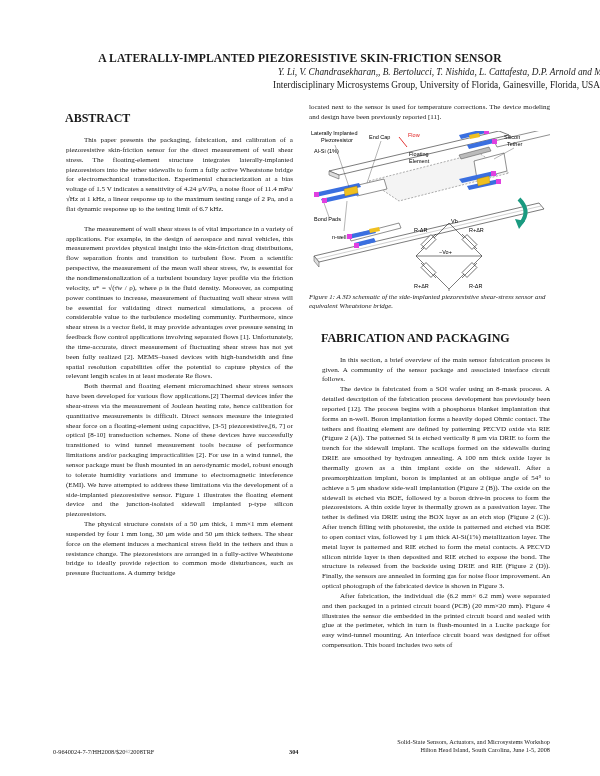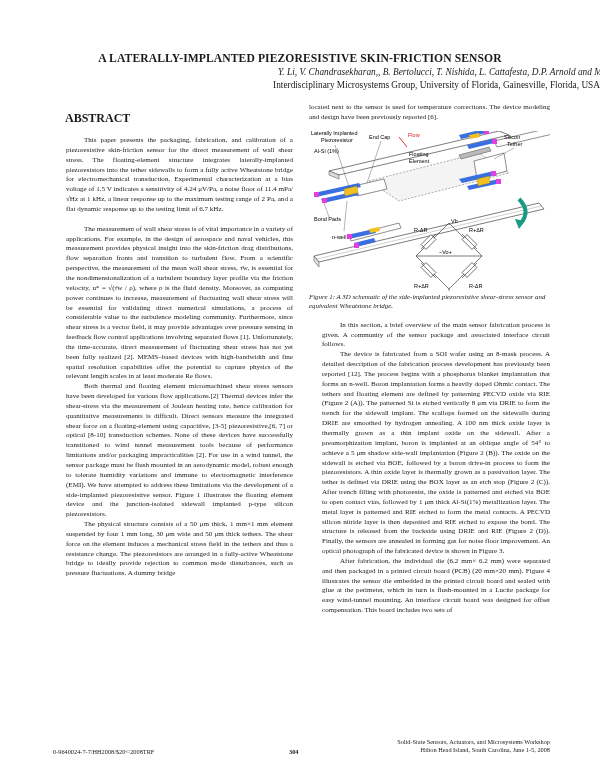--- a/index.html
+++ b/index.html
@@ -35,21 +35,21 @@
 <div class="col col-left">
   <h2 class="h">ABSTRACT</h2>
   <p class="ind">This paper presents the packaging, fabrication, and calibration of a piezoresistive skin-friction sensor for the direct measurement of wall shear stress. The floating-element structure integrates laterally-implanted piezoresistors into the tether sidewalls to form a fully active Wheatstone bridge for electromechanical transduction. Experimental characterization at a bias voltage of 1.5 V indicates a sensitivity of 4.24 μV/Pa, a noise floor of 11.4 mPa/√Hz at 1 kHz, a linear response up to the maximum testing range of 2 Pa, and a flat dynamic response up to the testing limit of 6.7 kHz.</p>
   <div class="gap"></div>
   <p class="ind">The measurement of wall shear stress is of vital importance in a variety of applications. For example, in the design of aerospace and naval vehicles, this measurement provides physical insight into the skin-friction drag distributions, flow separation fronts and transition to turbulent flow. From a scientific perspective, the measurement of the mean wall shear stress, τ̄w, is essential for the nondimensionalization of a turbulent boundary layer profile via the friction velocity, u* = √(τ̄w / ρ), where ρ is the fluid density. Moreover, as computing power continues to increase, measurement of fluctuating wall shear stress will be essential for validating direct numerical simulations, a process of considerable value to the turbulence modeling community. Furthermore, since shear stress is a vector field, it may provide advantages over pressure sensing in feedback flow control applications involving separated flows [1]. Unfortunately, the time-accurate, direct measurement of fluctuating shear stress has not yet been fully realized [2]. MEMS–based devices with high-bandwidth and fine spatial resolution capabilities offer the potential to capture physics of the relevant length scales in at least moderate Re flows.</p>
   <p class="ind">Both thermal and floating element micromachined shear stress sensors have been developed for various flow applications.[2] Thermal devices infer the shear-stress via the measurement of Joulean heating rate, hence calibration for quantitative measurements is difficult. Direct sensors measure the integrated shear force on a floating-element using capacitive, [3-5] piezoresistive,[6, 7] or optical [8-10] transduction schemes. None of these devices have successfully transitioned to wind tunnel measurement tools because of performance limitations and/or packaging impracticalities [2]. For use in a wind tunnel, the sensor package must be flush mounted in an aerodynamic model, robust enough to tolerate humidity variations and immune to electromagnetic interference (EMI). We have attempted to address these limitations via the development of a side-implanted piezoresistive sensor. Figure 1 illustrates the floating element device and the junction-isolated sidewall implanted p-type silicon piezoresistors.</p>
   <p class="ind">The physical structure consists of a 50 μm thick, 1 mm×1 mm element suspended by four 1 mm long, 30 μm wide and 50 μm thick tethers. The shear force on the element induces a mechanical stress field in the tethers and thus a resistance change. The piezoresistors are arranged in a fully-active Wheatstone bridge to ideally provide rejection to common mode disturbances, such as pressure fluctuations. A dummy bridge</p>
 </div>
 
 <div class="col col-right">
-  <p>located next to the sensor is used for temperature corrections. The device modeling and design have been previously reported [6].</p>
+  <p>located next to the sensor is used for temperature corrections. The device modeling and design have been previously reported [11].</p>
 
   <div class="figure">
     <svg width="241" height="160" viewBox="0 0 241 160" xmlns="http://www.w3.org/2000/svg" font-family="Liberation Sans, sans-serif" font-size="5.5">
 
       <polygon points="20,40 190,0 200,4 30,44" fill="#fff" stroke="#444" stroke-width="0.7"></polygon>
       <polygon points="20,40 30,44 30,48 20,44" fill="#ddd" stroke="#444" stroke-width="0.5"></polygon>
 
       <polygon points="185,10 245,-4 248,2 188,16" fill="#fff" stroke="#444" stroke-width="0.6"></polygon>
 
       <polygon points="60,50 170,22 200,42 90,70" fill="#f4f4f4" stroke="#777" stroke-width="0.6" stroke-dasharray="2,1.5"></polygon>
@@ -130,20 +130,21 @@
       <text x="142" y="92">Vb</text>
       <text x="130" y="123">−Vo+</text>
       <text x="105" y="101">R-ΔR</text>
       <text x="160" y="101">R+ΔR</text>
       <text x="105" y="157">R+ΔR</text>
       <text x="160" y="157">R-ΔR</text>
     </svg>
   </div>
   <p class="caption">Figure 1: A 3D schematic of the side-implanted piezoresistive shear-stress sensor and equivalent Wheatstone bridge.</p>
   <div class="gap"></div>
+  <h2 class="h">FABRICATION AND PACKAGING</h2>
   <p class="ind">In this section, a brief overview of the main sensor fabrication process is given. A community of the sensor package and associated interface circuit follows.</p>
   <p class="ind">The device is fabricated from a SOI wafer using an 8-mask process. A detailed description of the fabrication process development has previously been reported [12]. The process begins with a phosphorus blanket implantation that forms an n-well. Boron implantation forms a heavily doped Ohmic contact. The tethers and floating element are defined by patterning PECVD oxide via RIE (Figure 2 (A)). The patterned Si is etched vertically 8 μm via DRIE to form the trench for the sidewall implant. The scallops formed on the sidewalls during DRIE are smoothed by hydrogen annealing. A 100 nm thick oxide layer is thermally grown as a thin implant oxide on the sidewall. After a preamorphization implant, boron is implanted at an oblique angle of 54° to achieve a 5 μm shadow side-wall implantation (Figure 2 (B)). The oxide on the sidewall is etched via BOE, followed by a boron drive-in process to form the piezoresistors. A thin oxide layer is thermally grown as a passivation layer. The tether is defined via DRIE using the BOX layer as an etch stop (Figure 2 (C)). After trench filling with photoresist, the oxide is patterned and etched via BOE to open contact vias, followed by 1 μm thick Al-Si(1%) metallization layer. The metal layer is patterned and RIE etched to form the metal contacts. A PECVD silicon nitride layer is then deposited and RIE etched to expose the bond. The structure is released from the backside using DRIE and RIE (Figure 2 (D)). Finally, the sensors are annealed in forming gas for noise floor improvement. An optical photograph of the fabricated device is shown in Figure 3.</p>
   <p class="ind">After fabrication, the individual die (6.2 mm× 6.2 mm) were separated and then packaged in a printed circuit board (PCB) (20 mm×20 mm). Figure 4 illustrates the sensor die embedded in the printed circuit board and sealed with glue at the perimeter, which in turn is flush-mounted in a Lucite package for easy wind-tunnel mounting. An interface circuit board was designed for offset compensation. This board includes two sets of</p>
 </div>
 
 <div class="footer f-left">0-9640024-7-7/HH2008/$20©2008TRF</div>
 <div class="footer f-mid">304</div>
 <div class="footer f-right">
   <div>Solid-State Sensors, Actuators, and Microsystems Workshop</div>
   <div>Hilton Head Island, South Carolina, June 1-5, 2008</div>

